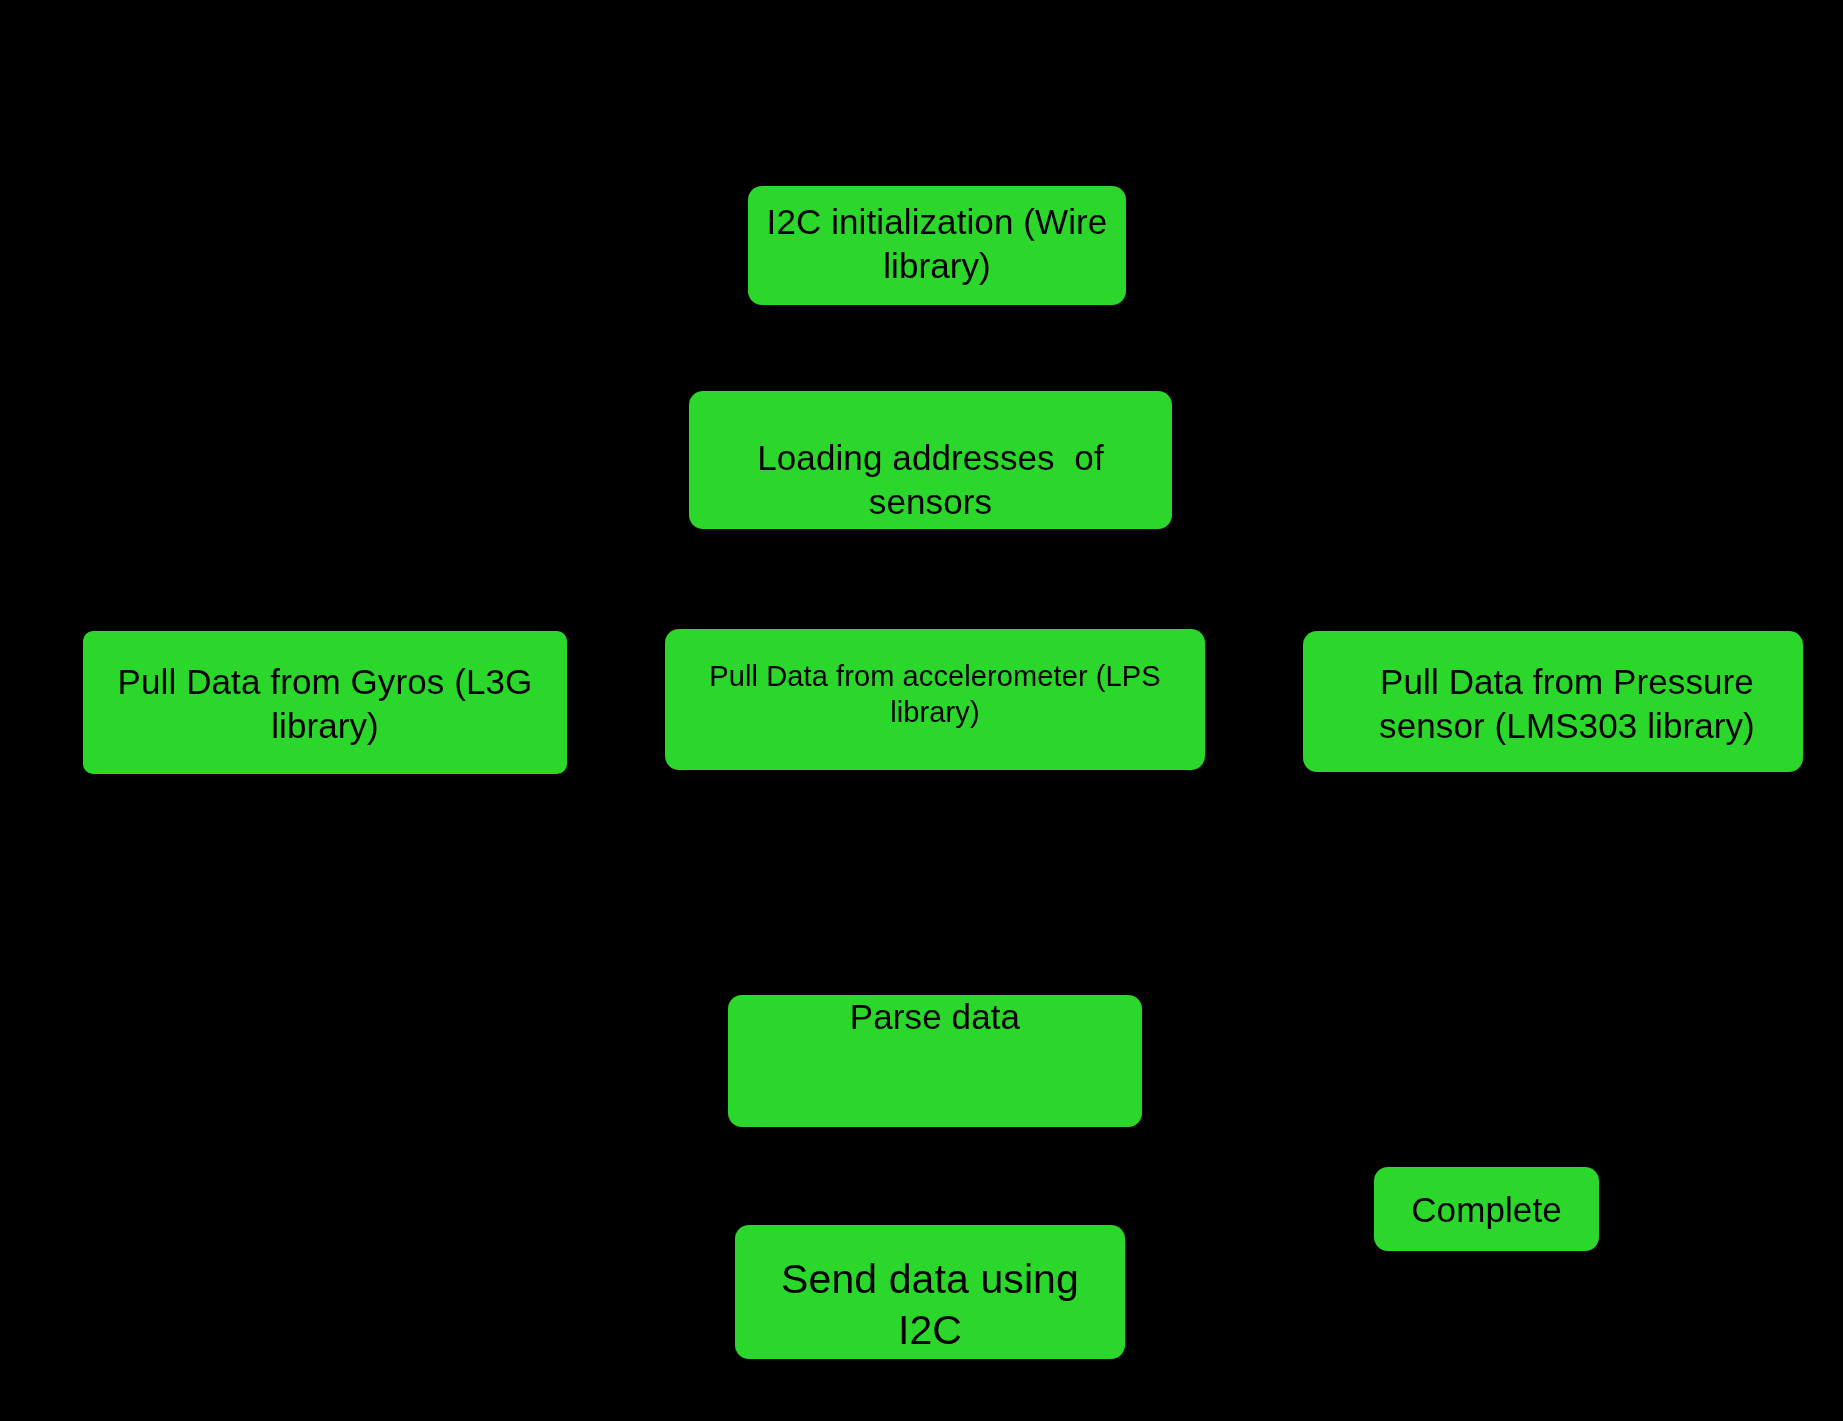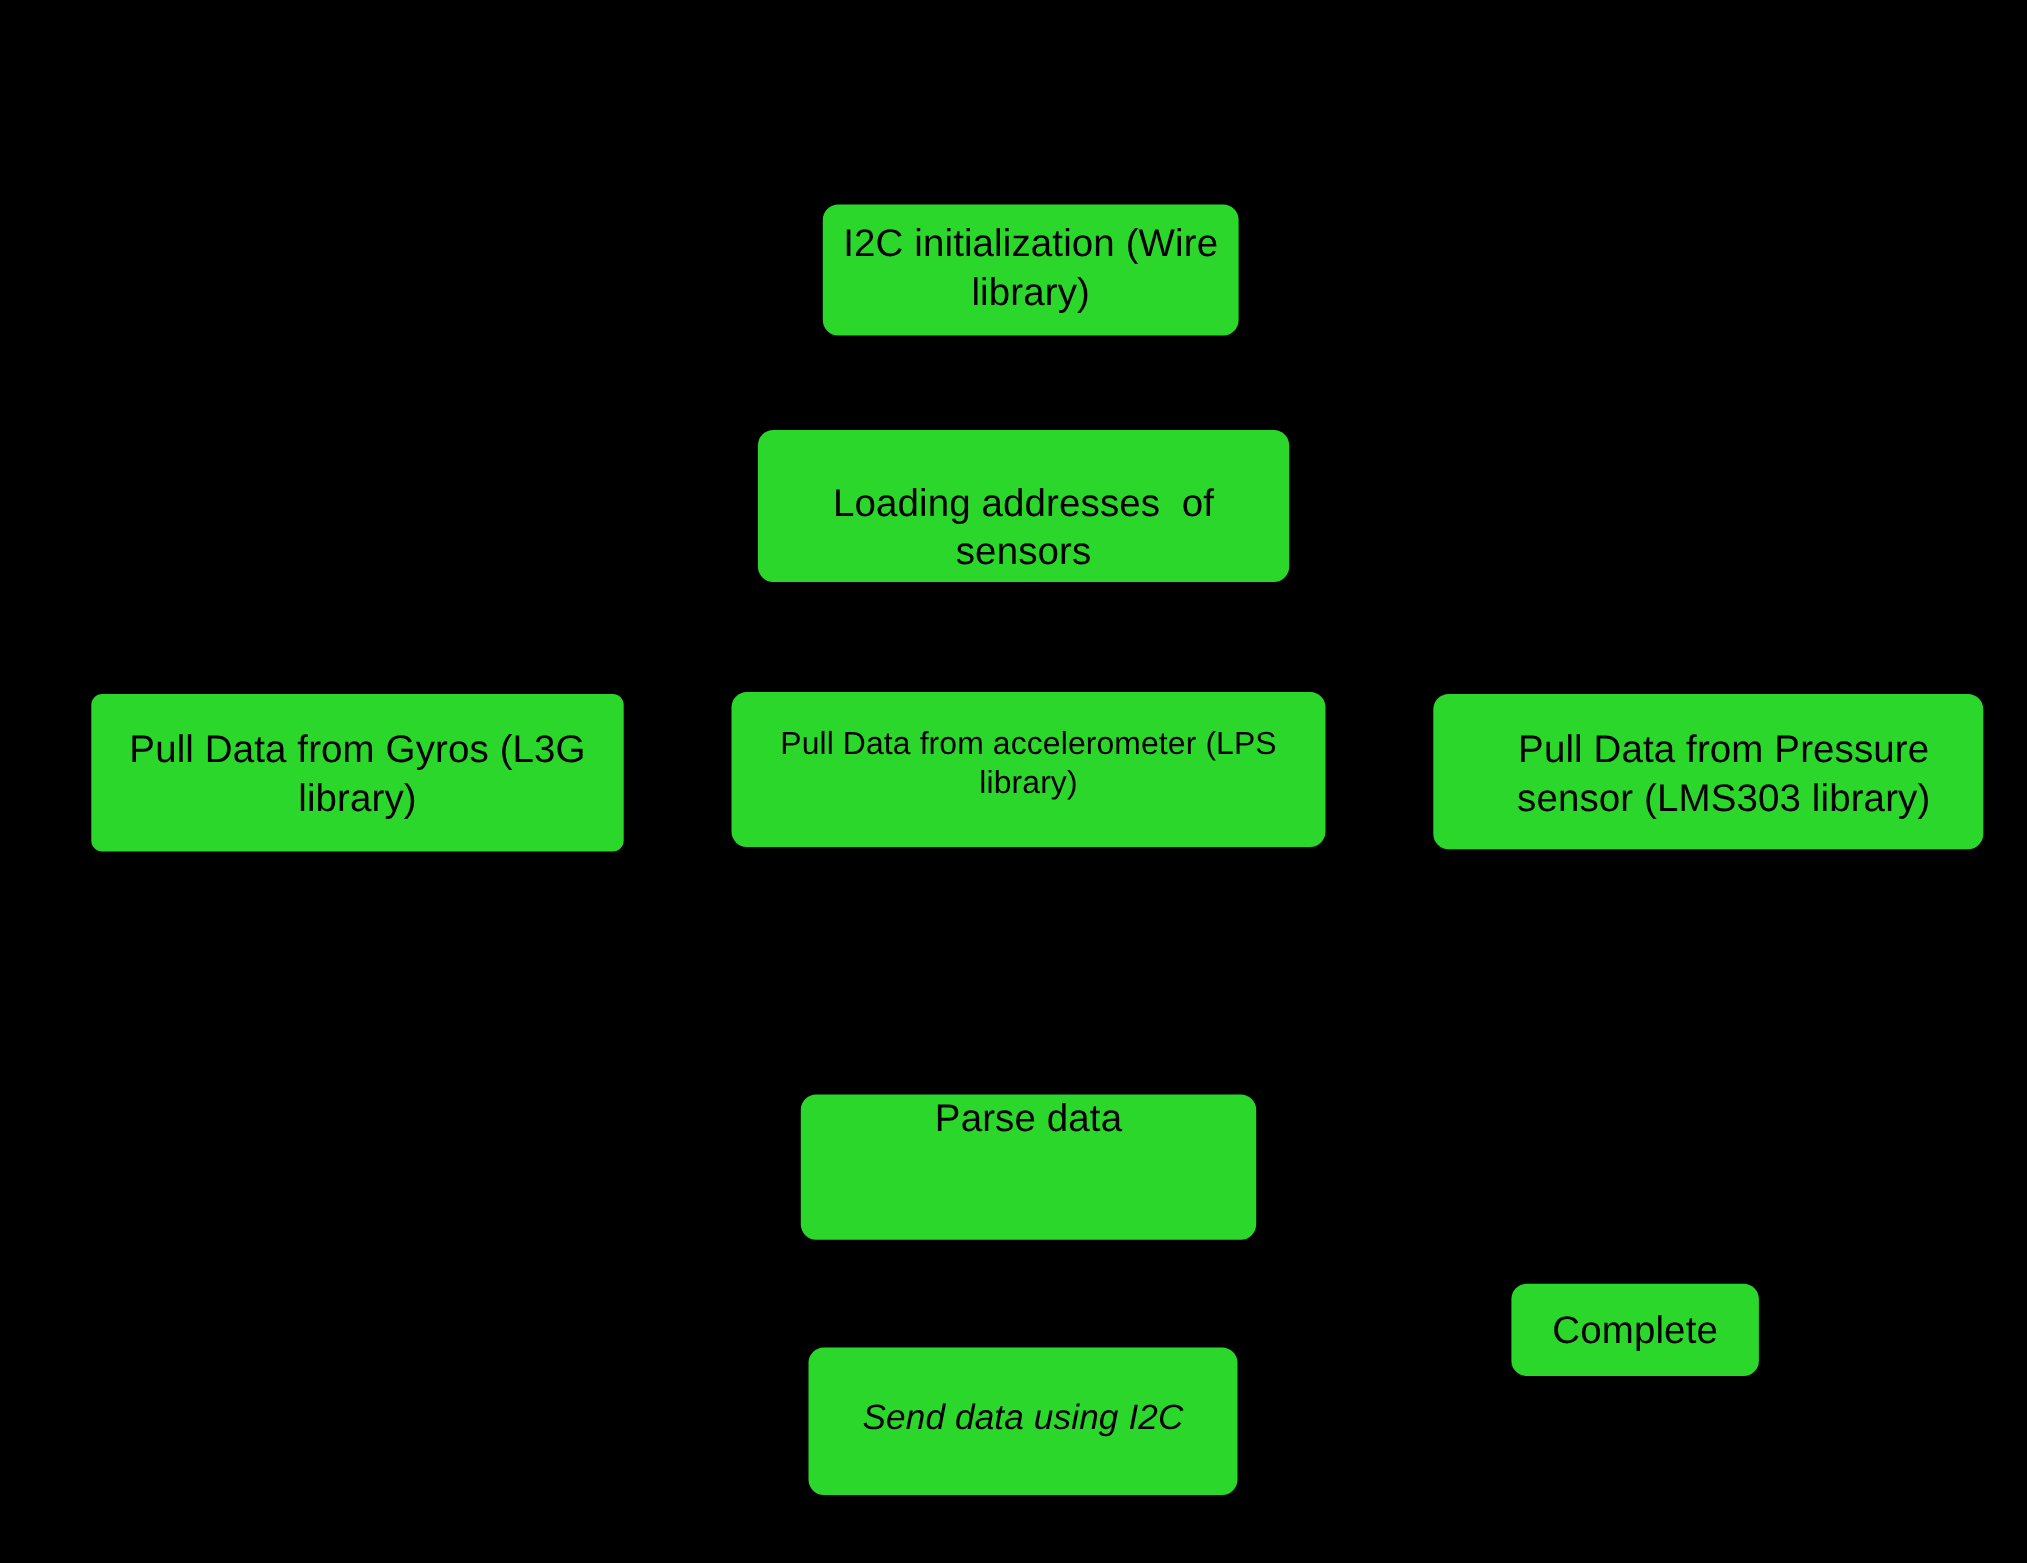--- a/index.html
+++ b/index.html
@@ -41,21 +41,21 @@
   }
 
   
   #node-i2c-init        { left: 748px;  top: 174px;  width: 378px; height: 119px; font-size: 35px; padding-top: 14px; }
   #node-loading-addr    { left: 689px;  top: 379px;  width: 483px; height: 138px; font-size: 35px; padding-top: 45px; }
   #node-pull-gyro       { left: 83px;   top: 619px;  width: 484px; height: 143px; font-size: 35px; padding-top: 29px; border-radius: 10px; }
   #node-pull-accel      { left: 665px;  top: 617px;  width: 540px; height: 141px; font-size: 29px; padding-top: 29px; }
   #node-pull-pressure   { left: 1303px; top: 619px;  width: 500px; height: 141px; font-size: 35px; padding-top: 29px; padding-left: 28px; }
   #node-parse-data      { left: 728px;  top: 983px;  width: 414px; height: 132px; font-size: 35px; }
   #node-complete        { left: 1374px; top: 1155px; width: 225px; height: 84px;  font-size: 35px; padding-top: 21px; }
-  #node-send-data       { left: 735px;  top: 1213px; width: 390px; height: 134px; font-size: 32px; padding-top: 43px; font-style: italic; }
+  #node-send-data       { left: 735px;  top: 1213px; width: 390px; height: 134px; font-size: 41px; padding-top: 29px; }
 </style>
 </head>
 <body>
 
 <div id="canvas">
 
   <div class="node" id="node-i2c-init">
     <span class="label">I2C initialization (Wire library)</span>
   </div>
 

